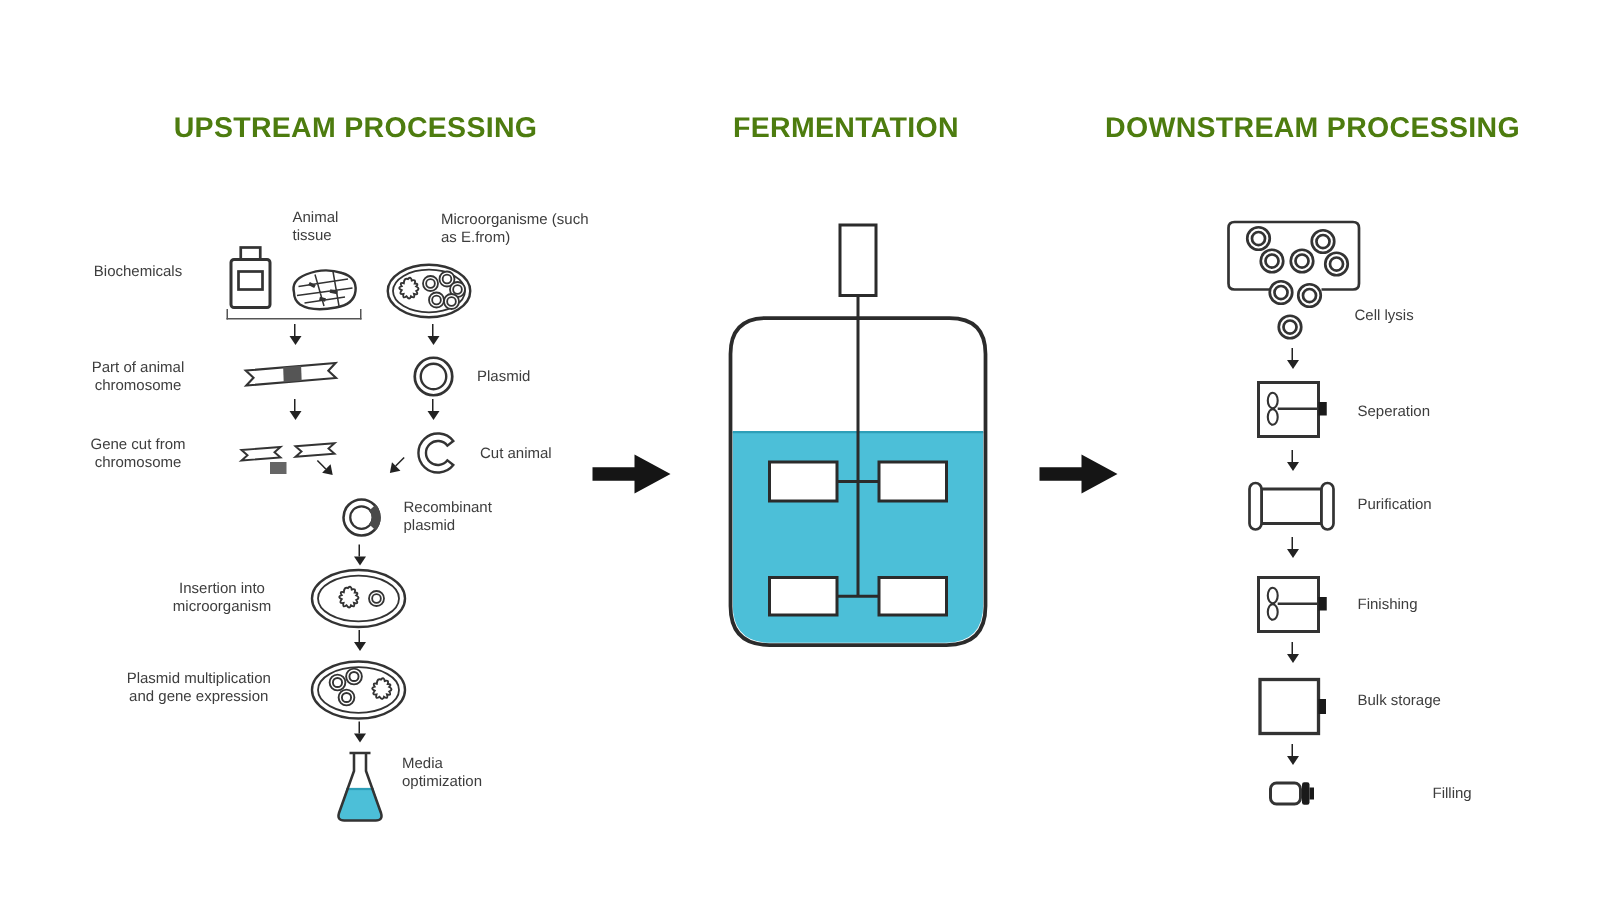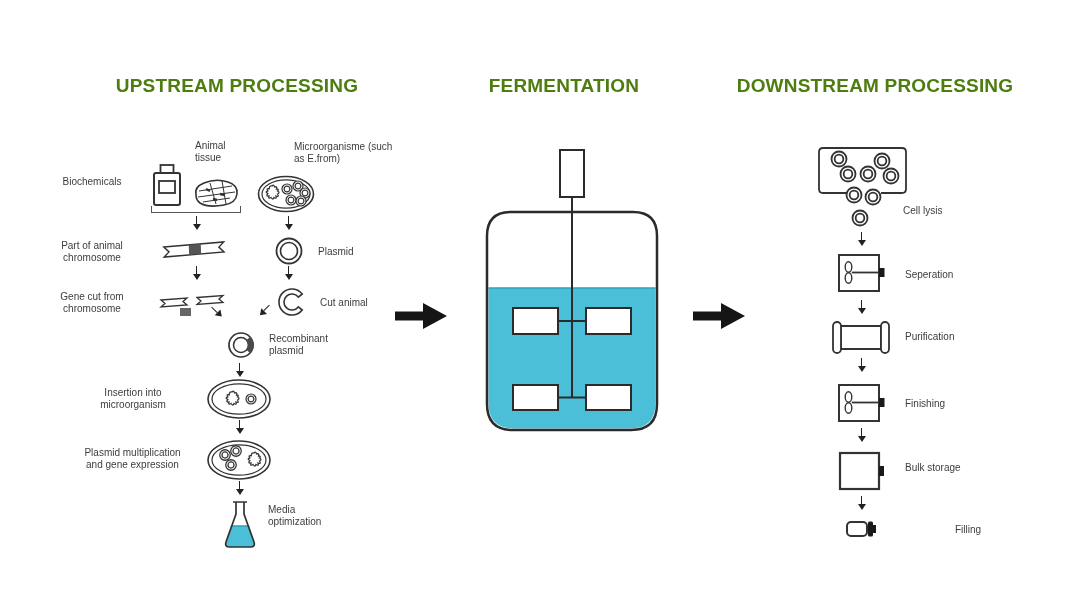--- a/index.html
+++ b/index.html
@@ -131,21 +131,21 @@
       <circle cx="15" cy="15" r="7.5" fill="#fff" stroke="#333" stroke-width="1.5"></circle>
       <path d="M24.5,6.4 A12.8,12.8 0 0 1 24.5,23.6 L20.1,19.55 A6.8,6.8 0 0 0 20.1,10.45 Z" fill="#4a4a4a"></path>
     </svg>
     <div class="lbl" style="left:269px;top:333px;width:72px">Recombinant plasmid</div>
 
     <div class="sarrow" style="left:235px;top:363px">
         <i class="ln"></i>
         <i class="hd"></i>
       </div>
 
-    <div class="lbl r" style="left:88px;top:387px;width:90px">Insertion into microorganism</div>
+    <div class="lbl r" style="left:103px;top:387px;width:90px">Insertion into microorganism</div>
 
     <svg class="icon" style="left:206px;top:379px" width="66" height="40" viewBox="0 0 66 40">
       <ellipse cx="33" cy="20" rx="31" ry="19" fill="#fff" stroke="#333" stroke-width="1.6"></ellipse>
       <ellipse cx="33" cy="20" rx="27" ry="15.2" fill="#fff" stroke="#333" stroke-width="1.2"></ellipse>
       <use href="#squig" transform="translate(19,12)"></use>
       <use href="#dc2" transform="translate(45,20)"></use>
     </svg>
 
     <div class="sarrow" style="left:235px;top:420px">
         <i class="ln"></i>

